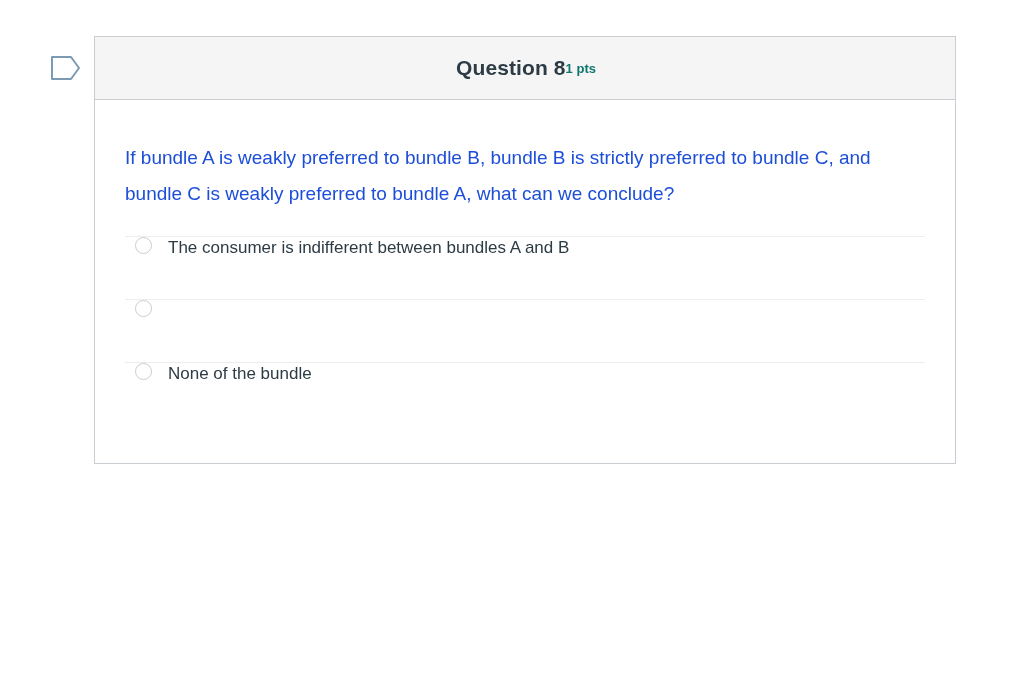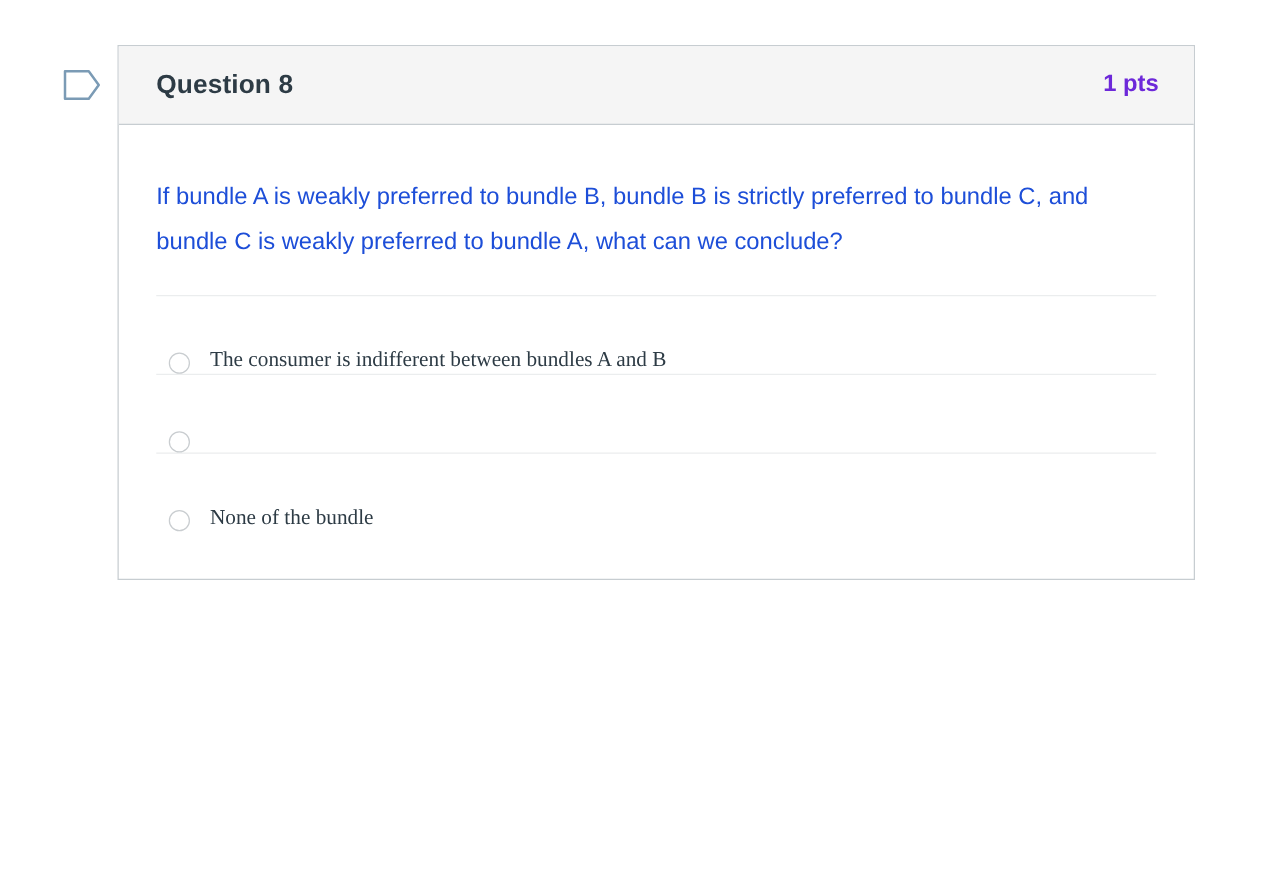--- a/index.html
+++ b/index.html
@@ -40,37 +40,37 @@
     top: 36px;
     width: 862px;
     border: 1px solid #c7cdd1;
     background: #ffffff;
     box-sizing: border-box;
   }
 
   .question-header {
     display: flex;
     align-items: center;
-    justify-content: space-between;
+    justify-content: center;
     background: #f5f5f5;
     border-bottom: 1px solid #c7cdd1;
     height: 63px;
     padding: 0 28px 0 30px;
     box-sizing: border-box;
   }
   .question-title {
     font-size: 21px;
     font-weight: bold;
     color: #2d3b45;
     letter-spacing: 0.1px;
   }
   .question-points {
-    font-size: 19px;
+    font-size: 13px;
     font-weight: bold;
-    color: #6d28d9;
+    color: #0f766e;
   }
 
   .question-body {
     padding: 40px 30px 0 30px;
   }
 
   .question-text {
     font-size: 19px;
     line-height: 36px;
     color: #1d4ed8;
@@ -80,27 +80,26 @@
   }
 
   
   .answers {
     margin: 0;
     padding: 0 0 38px 0;
     list-style: none;
   }
   .answer-row {
     display: flex;
-    align-items: flex-end;
+    align-items: flex-start;
     height: 63px;
     border-top: 1px solid #ebedee;
     padding-left: 10px;
     box-sizing: border-box;
     cursor: pointer;
-    font-family: Liberation Serif, serif;
   }
   .answer-radio {
     flex: 0 0 auto;
     width: 17px;
     height: 17px;
     border-radius: 50%;
     border: 1px solid #c9cdd0;
     background: #fff;
     box-sizing: border-box;
     margin-right: 16px;

